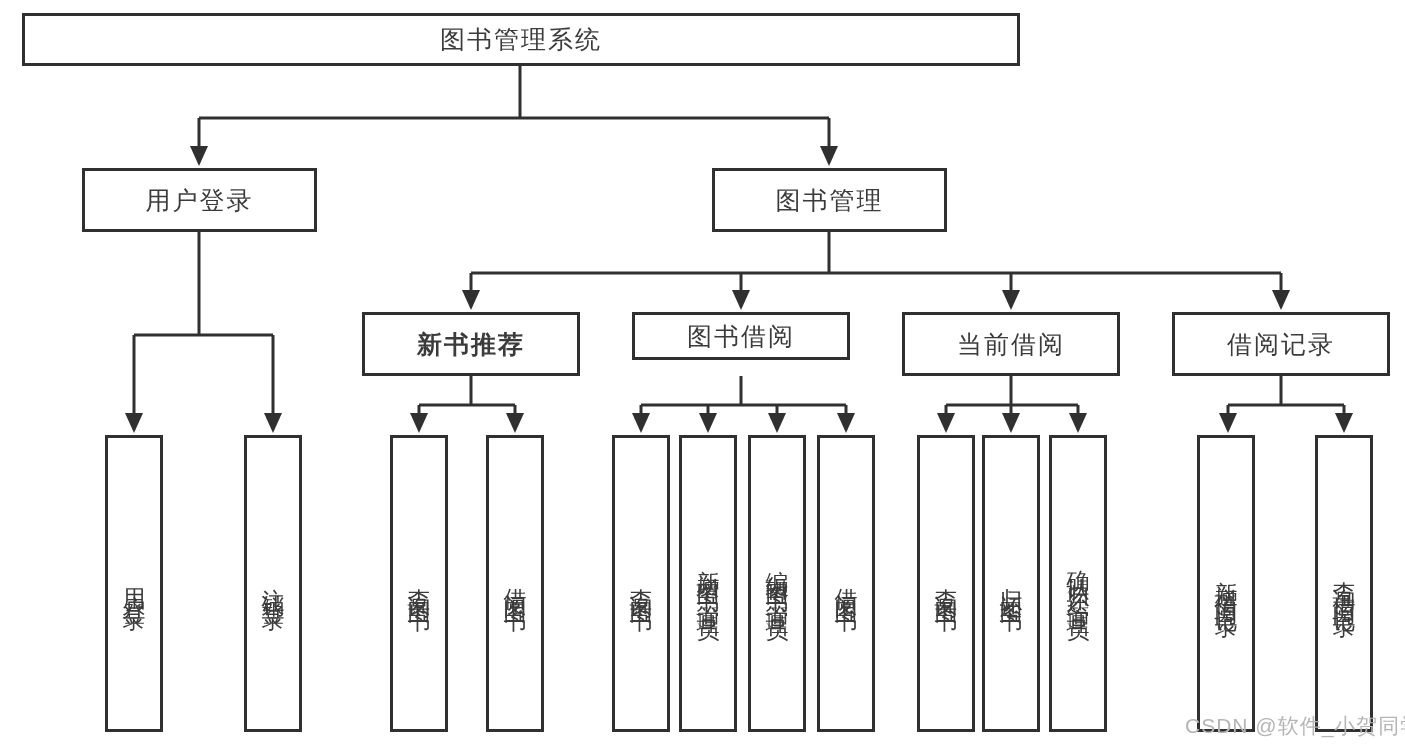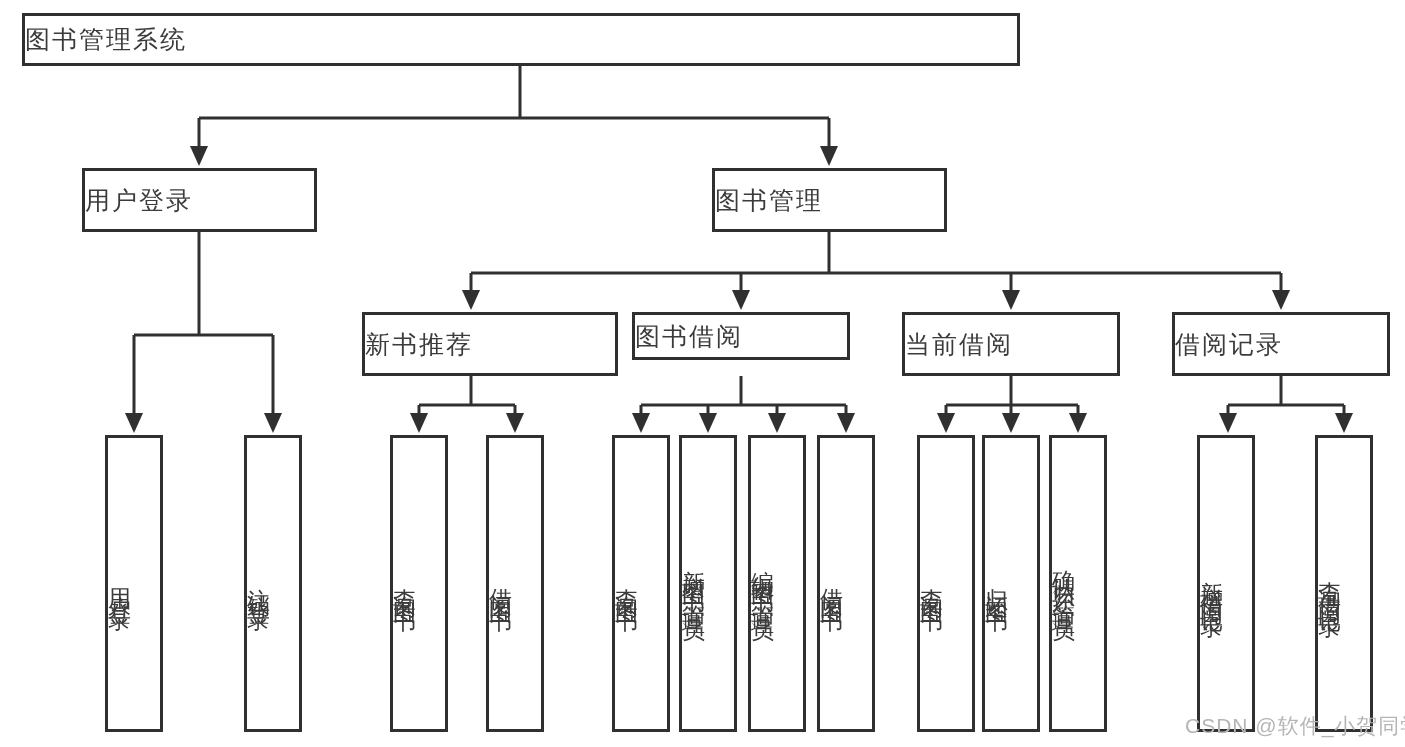--- a/index.html
+++ b/index.html
@@ -22,33 +22,34 @@
     height: 747px;
     z-index: 1;
   }
   .node {
     position: absolute;
     box-sizing: border-box;
     border: 3px solid #303030;
     background: #ffffff;
     display: flex;
     align-items: center;
+    justify-content: center;
     z-index: 2;
   }
   .node .lbl {
     color: #3b3b3b;
     font-size: 25px;
     letter-spacing: 2px;
     white-space: nowrap;
   }
   
   .root-box   { left: 22px;   top: 13px;  width: 998px; height: 53px; }
   .lv1-a      { left: 82px;   top: 168px; width: 235px; height: 64px; }
   .lv1-b      { left: 712px;  top: 168px; width: 235px; height: 64px; }
-  .lv2-0      { left: 362px;  top: 312px; width: 256px; height: 64px; }
+  .lv2-0      { left: 362px;  top: 312px; width: 218px; height: 64px; font-weight: bold; }
   .lv2-1      { left: 632px;  top: 312px; width: 218px; height: 48px; }
   .lv2-2      { left: 902px;  top: 312px; width: 218px; height: 64px; }
   .lv2-3      { left: 1172px; top: 312px; width: 218px; height: 64px; }
   
   .leaf {
     top: 435px;
     height: 297px;
     width: 58px;
   }
   .leaf .lbl {

